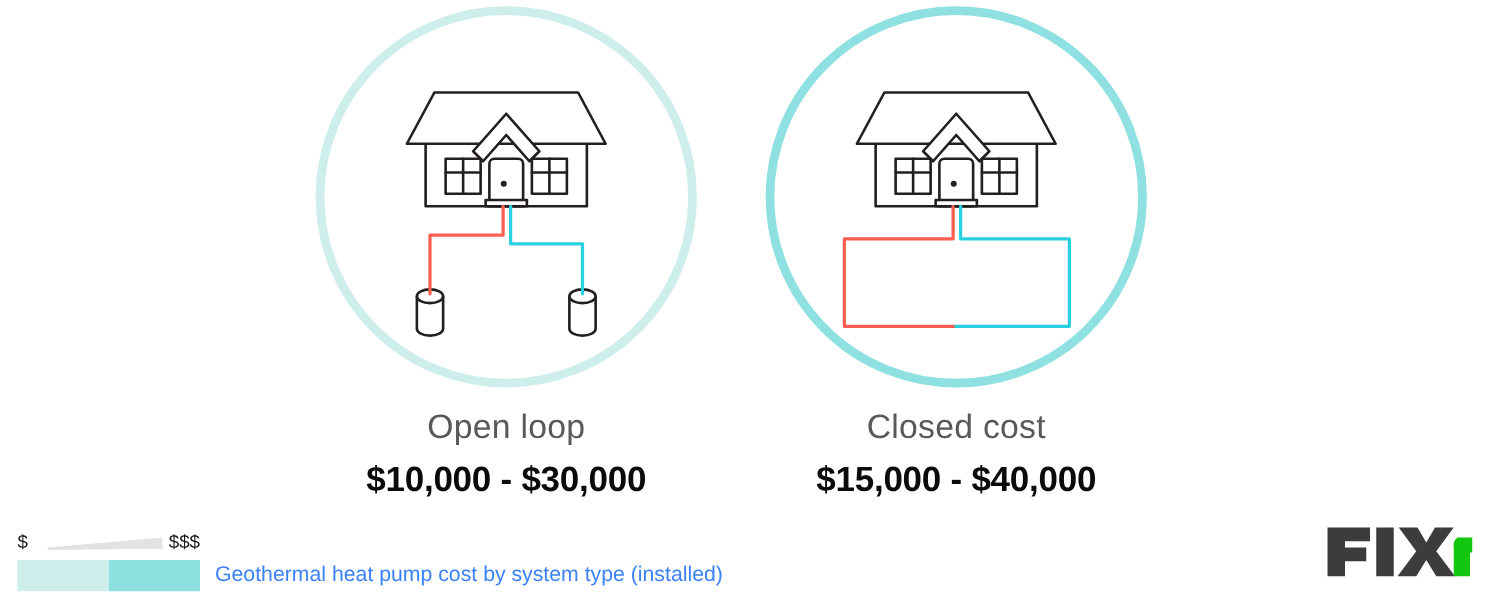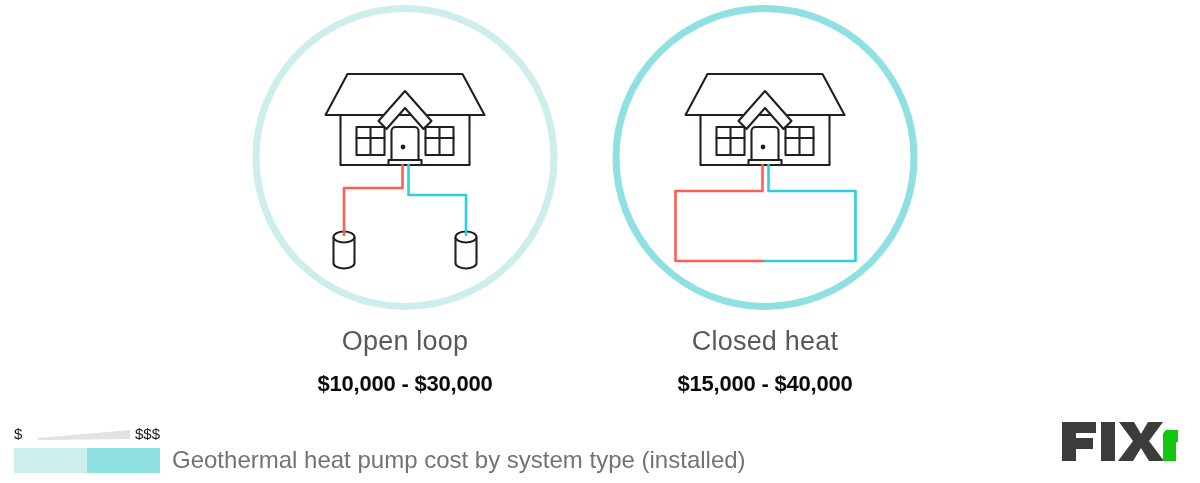--- a/index.html
+++ b/index.html
@@ -66,21 +66,21 @@
   }
   .sys-name {
     font-size: 27px;
     font-weight: 300;
     color: #58595b;
     letter-spacing: .2px;
     line-height: 32px;
   }
   .sys-price {
     margin-top: 8px;
-    font-size: 22px;
+    font-size: 28px;
     font-weight: 700;
     color: #0b0b0b;
     letter-spacing: -.2px;
     line-height: 38px;
   }
 
   
   .legend {
     position: absolute;
     left: 14px;
@@ -113,23 +113,23 @@
     display: flex;
     width: 146px;
   }
   .legend-bar-low  { flex: 1; background: #cdeeeb; }
   .legend-bar-high { flex: 1; background: #8fe0e0; }
 
   .caption {
     position: absolute;
     left: 172px;
     top: 447px;
-    font-size: 24px;
+    font-size: 17px;
     font-weight: 400;
-    color: #737373;
+    color: #3b82f6;
     line-height: 26px;
     white-space: nowrap;
   }
 
   
   .logo {
     position: absolute;
     right: 22px;
     top: 418px;
     height: 46px;
@@ -203,21 +203,21 @@
           <path d="M136 155 H169 V160 H136 Z" fill="#ffffff"></path>
         </g>
         <circle cx="150.5" cy="142" r="2.4" fill="#231f20"></circle>
 
         <path d="M150 160 V186 H63 V256 H152" fill="none" stroke="#fc5f52" stroke-width="2.6" stroke-linejoin="round" stroke-linecap="round"></path>
         <path d="M156 160 V186 H243 V256 H152" fill="none" stroke="#29d0e0" stroke-width="2.6" stroke-linejoin="round" stroke-linecap="round"></path>
       </svg>
     </div>
 
     <div class="labels">
-      <div class="sys-name">Closed heat</div>
+      <div class="sys-name">Closed cost</div>
       <div class="sys-price">$15,000 - $40,000</div>
     </div>
   </div>
 </div>
 
 <div class="legend">
   <div class="legend-scale">
     <span class="legend-sym legend-low">$</span>
     <svg class="legend-wedge" viewBox="0 0 92 18" preserveAspectRatio="none">
       <polygon points="0,12 92,4 92,13 0,14" fill="#e2e2e2"></polygon>

